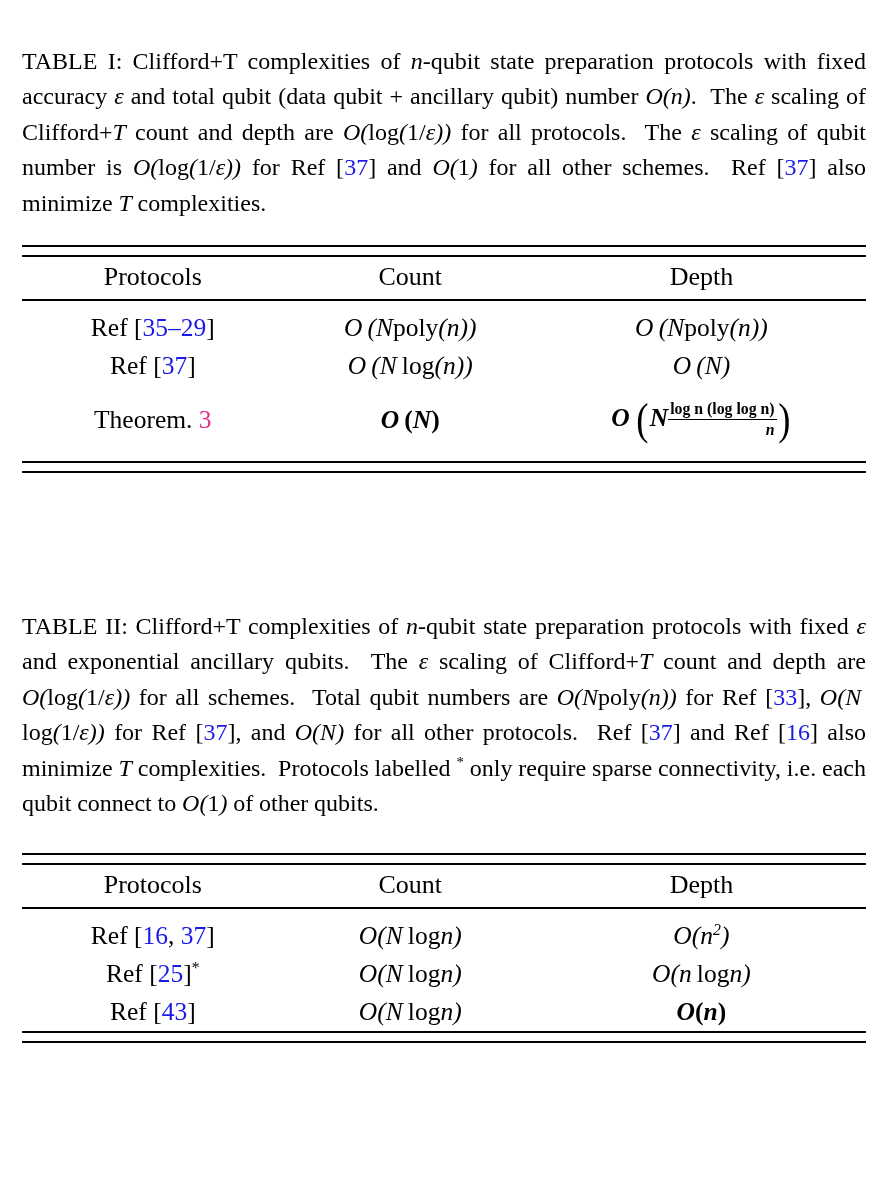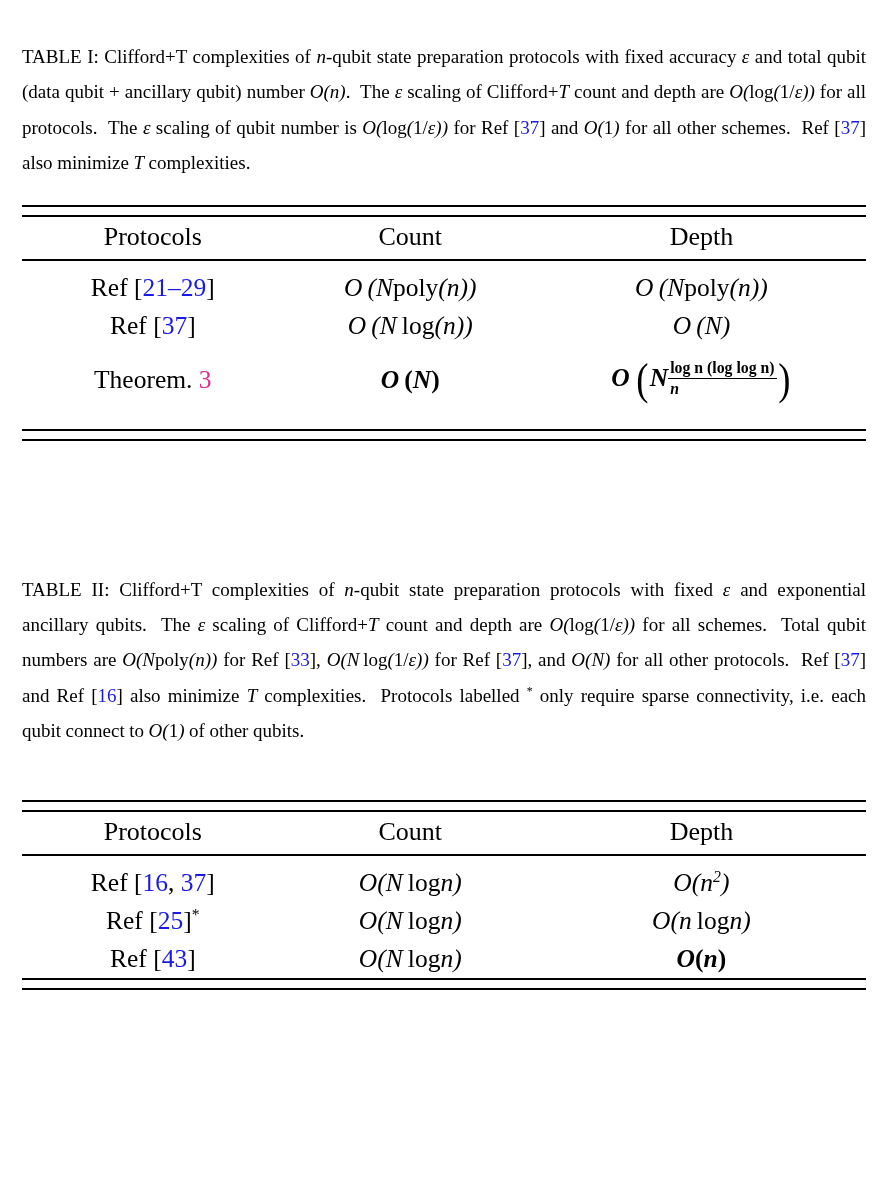--- a/index.html
+++ b/index.html
@@ -17,21 +17,21 @@
   .page {
     width: 888px;
     height: 1188px;
     position: relative;
     box-sizing: border-box;
     padding: 0 22px;
   }
 
   
   .caption {
-    font-size: 19px;
+    font-size: 24px;
     line-height: 35.4px;
     text-align: justify;
     text-justify: inter-word;
     word-spacing: -0.2px;
   }
   .caption.t1 { padding-top: 20px; }
   .caption.t2 { padding-top: 0px; }
 
   
   .mi  { font-style: italic; }
@@ -43,21 +43,20 @@
   .thmnum { color: #e0308a; }
   sup.star { font-size: 0.62em; vertical-align: super; line-height: 0; }
   sup.pow  { font-size: 0.62em; vertical-align: super; line-height: 0; font-style: italic; }
 
   
   .tbl {
     width: 100%;
     border-collapse: collapse;
     table-layout: fixed;
     font-size: 25.5px;
-    margin-top: 24px;
   }
   .tbl col.c1 { width: 31%; }
   .tbl col.c2 { width: 30%; }
   .tbl col.c3 { width: 39%; }
 
   .rule-double {
     height: 7px;
     border-top: 2.2px solid #000;
     border-bottom: 2.2px solid #000;
     box-sizing: border-box;
@@ -74,27 +73,27 @@
   .tbl th {
     font-size: 26px;
     padding-top: 5px;
     padding-bottom: 7px;
   }
   .tbl td {
     padding-top: 4px;
     padding-bottom: 4px;
     white-space: nowrap;
   }
-  .tbl tr.tall td { padding-top: 9px; padding-bottom: 23px; }
+  .tbl tr.tall td { padding-top: 9px; padding-bottom: 15px; }
 
   
   .frac {
     display: inline-block;
     vertical-align: middle;
-    text-align: left;
+    text-align: right;
     font-size: 0.62em;
     line-height: 1.12;
     font-weight: bold;
     position: relative;
     top: -0.06em;
   }
   .frac .num { display: block; padding: 0 2px 1px 2px; border-bottom: 1.6px solid #000; }
   .frac .den { display: block; padding: 1px 2px 0 2px; font-style: italic; }
   .bigparen {
     display: inline-block;
@@ -129,21 +128,21 @@
     <tr>
       <th>Protocols</th>
       <th>Count</th>
       <th>Depth</th>
     </tr>
     <tr>
       <td colspan="3" class="rule-single"></td>
     </tr>
 
     <tr>
-      <td>Ref [<span class="cite">21–29</span>]</td>
+      <td>Ref [<span class="cite">35–29</span>]</td>
       <td><span class="mO">O</span> <span class="mO">(</span><span class="mi">N</span>poly<span class="mO">(</span><span class="mi">n</span><span class="mO">))</span></td>
       <td><span class="mO">O</span> <span class="mO">(</span><span class="mi">N</span>poly<span class="mO">(</span><span class="mi">n</span><span class="mO">))</span></td>
     </tr>
     <tr>
       <td>Ref [<span class="cite">37</span>]</td>
       <td><span class="mO">O</span> <span class="mO">(</span><span class="mi">N</span> log<span class="mO">(</span><span class="mi">n</span><span class="mO">))</span></td>
       <td><span class="mO">O</span> <span class="mO">(</span><span class="mi">N</span><span class="mO">)</span></td>
     </tr>
     <tr class="tall">
       <td>Theorem.&nbsp;<span class="thmnum">3</span></td>

